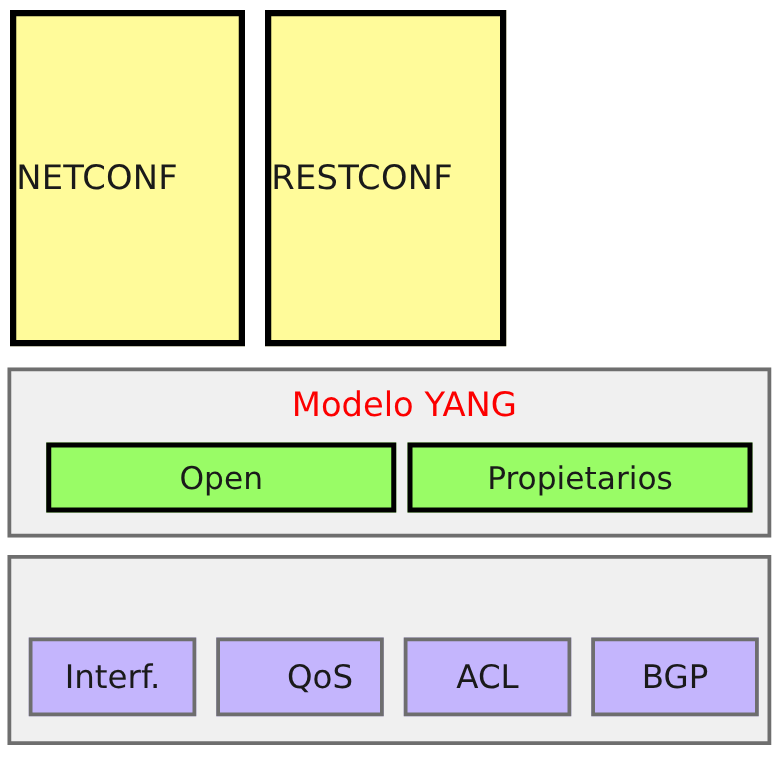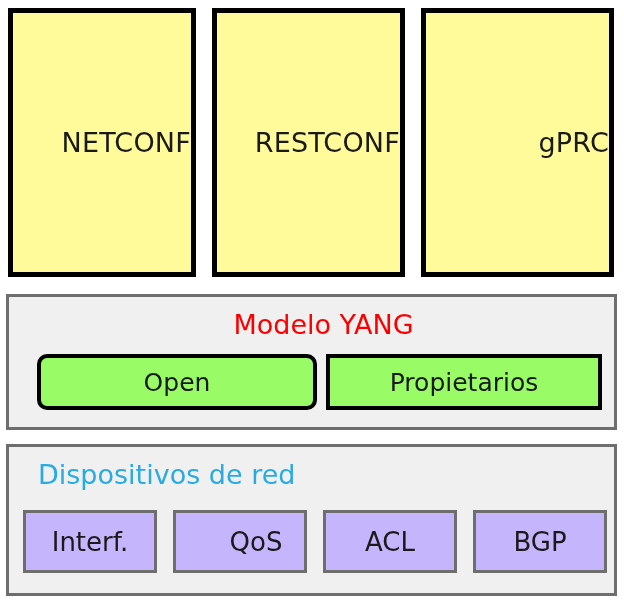--- a/index.html
+++ b/index.html
@@ -33,21 +33,21 @@
   }
   .protocol-box {
     position: absolute;
     top: 8px;
     height: 269px;
     box-sizing: border-box;
     background: #fffb9a;
     border: 5px solid #000000;
     display: flex;
     align-items: center;
-    justify-content: flex-end;
+    justify-content: flex-start;
   }
   .protocol-box .box-label {
     font-size: 27px;
     color: #1a1a1a;
     letter-spacing: 0.2px;
     line-height: 1;
     white-space: nowrap;
   }
   #protocol-box-0 { left: 8px;   width: 188px; }
   #protocol-box-1 { left: 212px; width: 193px; }
@@ -95,21 +95,21 @@
     display: flex;
     align-items: center;
     justify-content: center;
   }
   .yang-box .box-label {
     font-size: 25px;
     color: #1a1a1a;
     line-height: 1;
     white-space: nowrap;
   }
-  #yang-box-0 { left: 28px;  width: 280px; border-radius: 10px; }
+  #yang-box-0 { left: 28px;  width: 280px; }
   #yang-box-1 { left: 317px; width: 276px; }
 
   
   .device-box {
     position: absolute;
     top: 63px;
     height: 63px;
     box-sizing: border-box;
     background: #c4b5fd;
     border: 3px solid #6e6e6e;
@@ -133,38 +133,34 @@
 
 <div id="diagram">
 
   <div class="protocol-row">
     <div class="protocol-box" id="protocol-box-0">
       <span class="box-label">NETCONF</span>
     </div>
     <div class="protocol-box" id="protocol-box-1">
       <span class="box-label">RESTCONF</span>
     </div>
-    <div class="protocol-box" id="protocol-box-2">
-      <span class="box-label">gPRC</span>
-    </div>
   </div>
 
   <div class="layer-panel" id="yang-panel">
     <div class="panel-title" id="yang-title">Modelo YANG</div>
 
     <div class="yang-box" id="yang-box-0">
       <span class="box-label">Open</span>
     </div>
     <div class="yang-box" id="yang-box-1">
       <span class="box-label">Propietarios</span>
     </div>
   </div>
 
   <div class="layer-panel" id="devices-panel">
-    <div class="panel-title" id="devices-title">Dispositivos de red</div>
 
     <div class="device-box" id="device-box-0">
       <span class="box-label">Interf.</span>
     </div>
     <div class="device-box" id="device-box-1">
       <span class="box-label">QoS</span>
     </div>
     <div class="device-box" id="device-box-2">
       <span class="box-label">ACL</span>
     </div>

